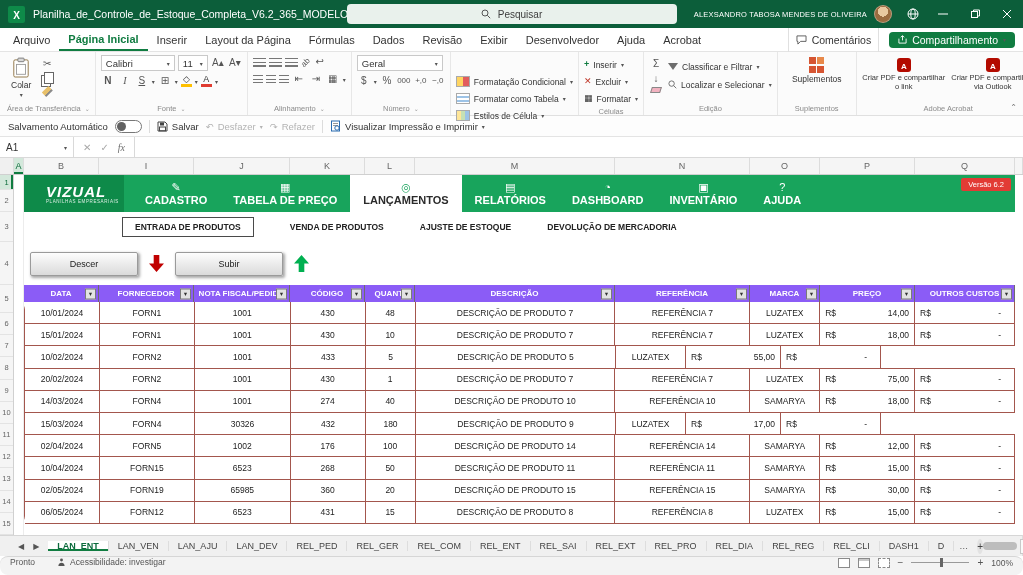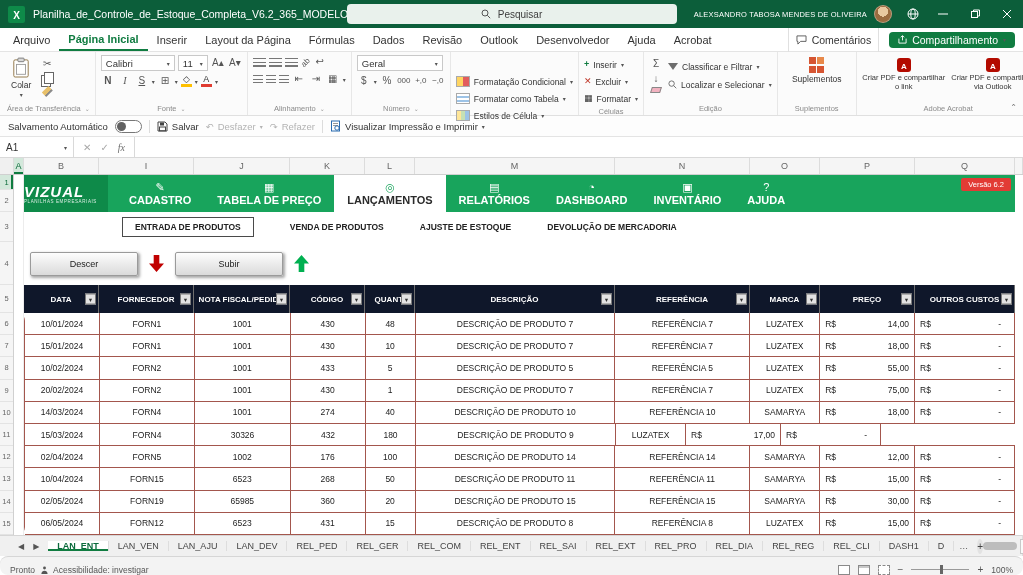--- a/index.html
+++ b/index.html
@@ -99,42 +99,42 @@
   .gridwrap{height:360px;display:flex;background:#fff;flex:0 0 auto;}
   .gutter{width:14px;background:#f5f5f5;border-right:1px solid #d0d0d0;display:flex;flex-direction:column;font-size:7.5px;color:#666;}
   .gr{display:flex;align-items:center;justify-content:center;border-bottom:1px solid #e3e3e3;}
   .gr.sel{background:#d3e8db;color:#0a6b39;box-shadow:inset -2px 0 0 #107C41;}
   .gh1{height:15px;}.gh2{height:22px;}.gh3{height:30px;}.gh4{height:43px;}.gh5{height:28px;}.ghd{height:22.2px;}
   .colA{width:10px;border-right:1px solid #ececec;}
   .design{width:991px;display:flex;flex-direction:column;}
 
   
   .banner{height:37px;background:#18a45c;display:flex;align-items:stretch;position:relative;color:#fff;}
-  .logo{width:84px;background:#0e8a49;display:flex;flex-direction:column;justify-content:center;padding-left:0;}
+  .logo{width:100px;background:#0e8a49;display:flex;flex-direction:column;justify-content:center;padding-left:22px;}
   .logo .t{font-size:15px;font-weight:bold;font-style:italic;letter-spacing:1px;line-height:15px;}
   .logo .s{font-size:4.5px;letter-spacing:.6px;opacity:.85;}
   .bnav{display:flex;margin-left:8px;}
   .bnav-item{display:flex;flex-direction:column;align-items:center;justify-content:center;padding:0 13px;gap:1px;}
   .bnav-item .ic{font-size:11px;line-height:12px;}
   .bnav-item .lb{font-size:11px;font-weight:bold;white-space:nowrap;}
   .bnav-item.active{background:#fff;color:#2b2b2b;}
   .bnav-item.active .ic{color:#18a45c;}
   .badge{position:absolute;right:4px;top:3px;background:#e23b35;color:#fff;font-size:7.5px;padding:2px 7px;border-radius:2px;}
 
   
   .subtabs{height:30px;display:flex;align-items:center;gap:36px;padding-left:98px;background:#fff;}
   .subtab{font-size:8.5px;font-weight:bold;color:#222;white-space:nowrap;}
   .subtab.active{border:1px solid #4a4a4a;padding:4px 12px;}
 
   
   .actions{height:43px;display:flex;align-items:center;gap:11px;padding-left:6px;background:#fff;}
   .gbtn{width:108px;height:24px;background:linear-gradient(#fdfdfd,#dadada);border:1px solid #9a9a9a;border-radius:2px;box-shadow:1.5px 1.5px 3px rgba(0,0,0,.35);font-size:9px;color:#222;display:flex;align-items:center;justify-content:center;}
 
   
-  .thead{height:28px;display:flex;background:#0f172a;flex:0 0 auto;}
+  .thead{height:17px;display:flex;background:#8b5cf6;flex:0 0 auto;}
   .hcell{position:relative;border-right:1px solid #6e6e6e;display:flex;align-items:center;justify-content:center;color:#fff;font-size:8px;font-weight:bold;white-space:nowrap;}
   .fbtn{position:absolute;right:2px;top:50%;transform:translateY(-50%);width:11px;height:11px;background:#e3e3e3;border:1px solid #7a7a7a;font-size:5.5px;color:#333;display:flex;align-items:center;justify-content:center;}
   .tbody{display:flex;flex-direction:column;border-left:1px solid #a3564d;border-radius:8px;}
   .trow{display:flex;height:22.2px;border-bottom:1px solid #a3564d;}
   .tcell{border-right:1px solid #a3564d;display:flex;align-items:center;justify-content:center;font-size:8.5px;color:#222;white-space:nowrap;overflow:hidden;background:#fff;}
   .tcell.money{justify-content:space-between;padding:0 5px;}
   .tcell.money2{padding-right:13px;}
 
   
   .stabs{height:21px;background:#f0f0f0;display:flex;align-items:stretch;font-size:9px;color:#444;flex:0 0 auto;border-top:1px solid #d6d6d6;}
@@ -142,21 +142,21 @@
   .stab-list{display:flex;}
   .stab{display:flex;align-items:center;padding:0 9px;border-right:1px solid #ddd;}
   .stab.active{background:#fff;color:#0c6b3d;font-weight:bold;box-shadow:inset 0 -2px 0 #107C41;}
   .more{display:flex;align-items:center;padding:0 5px;color:#555;}
   .addtab{width:15px;height:15px;border-radius:50%;background:#e2e2e2;color:#444;display:flex;align-items:center;justify-content:center;align-self:center;margin-left:4px;font-size:10px;}
   .stabs-right{margin-left:auto;display:flex;align-items:center;gap:3px;padding-right:4px;}
   .hthumb{width:34px;height:8px;background:#bdbdbd;border-radius:4px;}
   .sarr{width:16px;height:15px;border:1px solid #c9c9c9;background:#fafafa;display:flex;align-items:center;justify-content:center;font-size:7px;color:#555;}
 
   
-  .sbar{height:19px;background:#f3f3f3;border-top:1px solid #d6d6d6;display:flex;align-items:flex-end;font-size:8.5px;color:#555;padding:0 10px;gap:5px;flex:0 0 auto;border-radius:8px;}
+  .sbar{height:19px;background:#f3f3f3;border-top:1px solid #d6d6d6;display:flex;align-items:flex-start;font-size:8.5px;color:#555;padding:0 10px;gap:22px;flex:0 0 auto;border-radius:8px;}
   .acc{display:flex;align-items:center;gap:4px;}
   .sbar-right{margin-left:auto;display:flex;align-items:center;gap:8px;}
   .vicon{width:12px;height:10px;border:1px solid #8a8a8a;background:#fff;}
   .vicon.v2{box-shadow:inset 0 2px 0 #c9c9c9;}
   .vicon.v3{border-style:dashed;}
   .zoomtrack{width:58px;height:1px;background:#9a9a9a;position:relative;}
   .zoomknob{position:absolute;left:50%;top:-4px;width:3px;height:9px;background:#666;}
   .zsign{font-size:10px;color:#555;}
 </style>
 </head>
@@ -214,21 +214,21 @@
   <div class="menubar">
     <div class="menu-tabs">
 
     <span class="menu-tab">Arquivo</span>
         <span class="menu-tab active">Página Inicial</span>
         <span class="menu-tab">Inserir</span>
         <span class="menu-tab">Layout da Página</span>
         <span class="menu-tab">Fórmulas</span>
         <span class="menu-tab">Dados</span>
         <span class="menu-tab">Revisão</span>
-        <span class="menu-tab">Outlook</span>
+        <span class="menu-tab">Exibir</span>
         <span class="menu-tab">Desenvolvedor</span>
         <span class="menu-tab">Ajuda</span>
         <span class="menu-tab">Acrobat</span>
       </div>
     <div class="menu-right">
       <span class="comments-btn">
         <span style="display:flex;">
             <svg width="11" height="10" viewBox="0 0 12 11">
               <path d="M1 1h10v6H5L2 10V7H1z" fill="none" stroke="#555"></path>
             </svg>
@@ -720,21 +720,20 @@
               <span>-</span>
             </span>
           </div>
           <div class="trow">
             <span class="tcell w0">10/02/2024</span>
             <span class="tcell w1">FORN2</span>
             <span class="tcell w2">1001</span>
             <span class="tcell w3">433</span>
             <span class="tcell w4">5</span>
             <span class="tcell w5">DESCRIÇÃO DE PRODUTO 5</span>
-            <span class="tcell w6">REFERÊNCIA 5</span>
             <span class="tcell w7">LUZATEX</span>
             <span class="tcell w8 money">
               <span>R$</span>
               <span>55,00</span>
             </span>
             <span class="tcell w9 money money2">
               <span>R$</span>
               <span>-</span>
             </span>
           </div>

